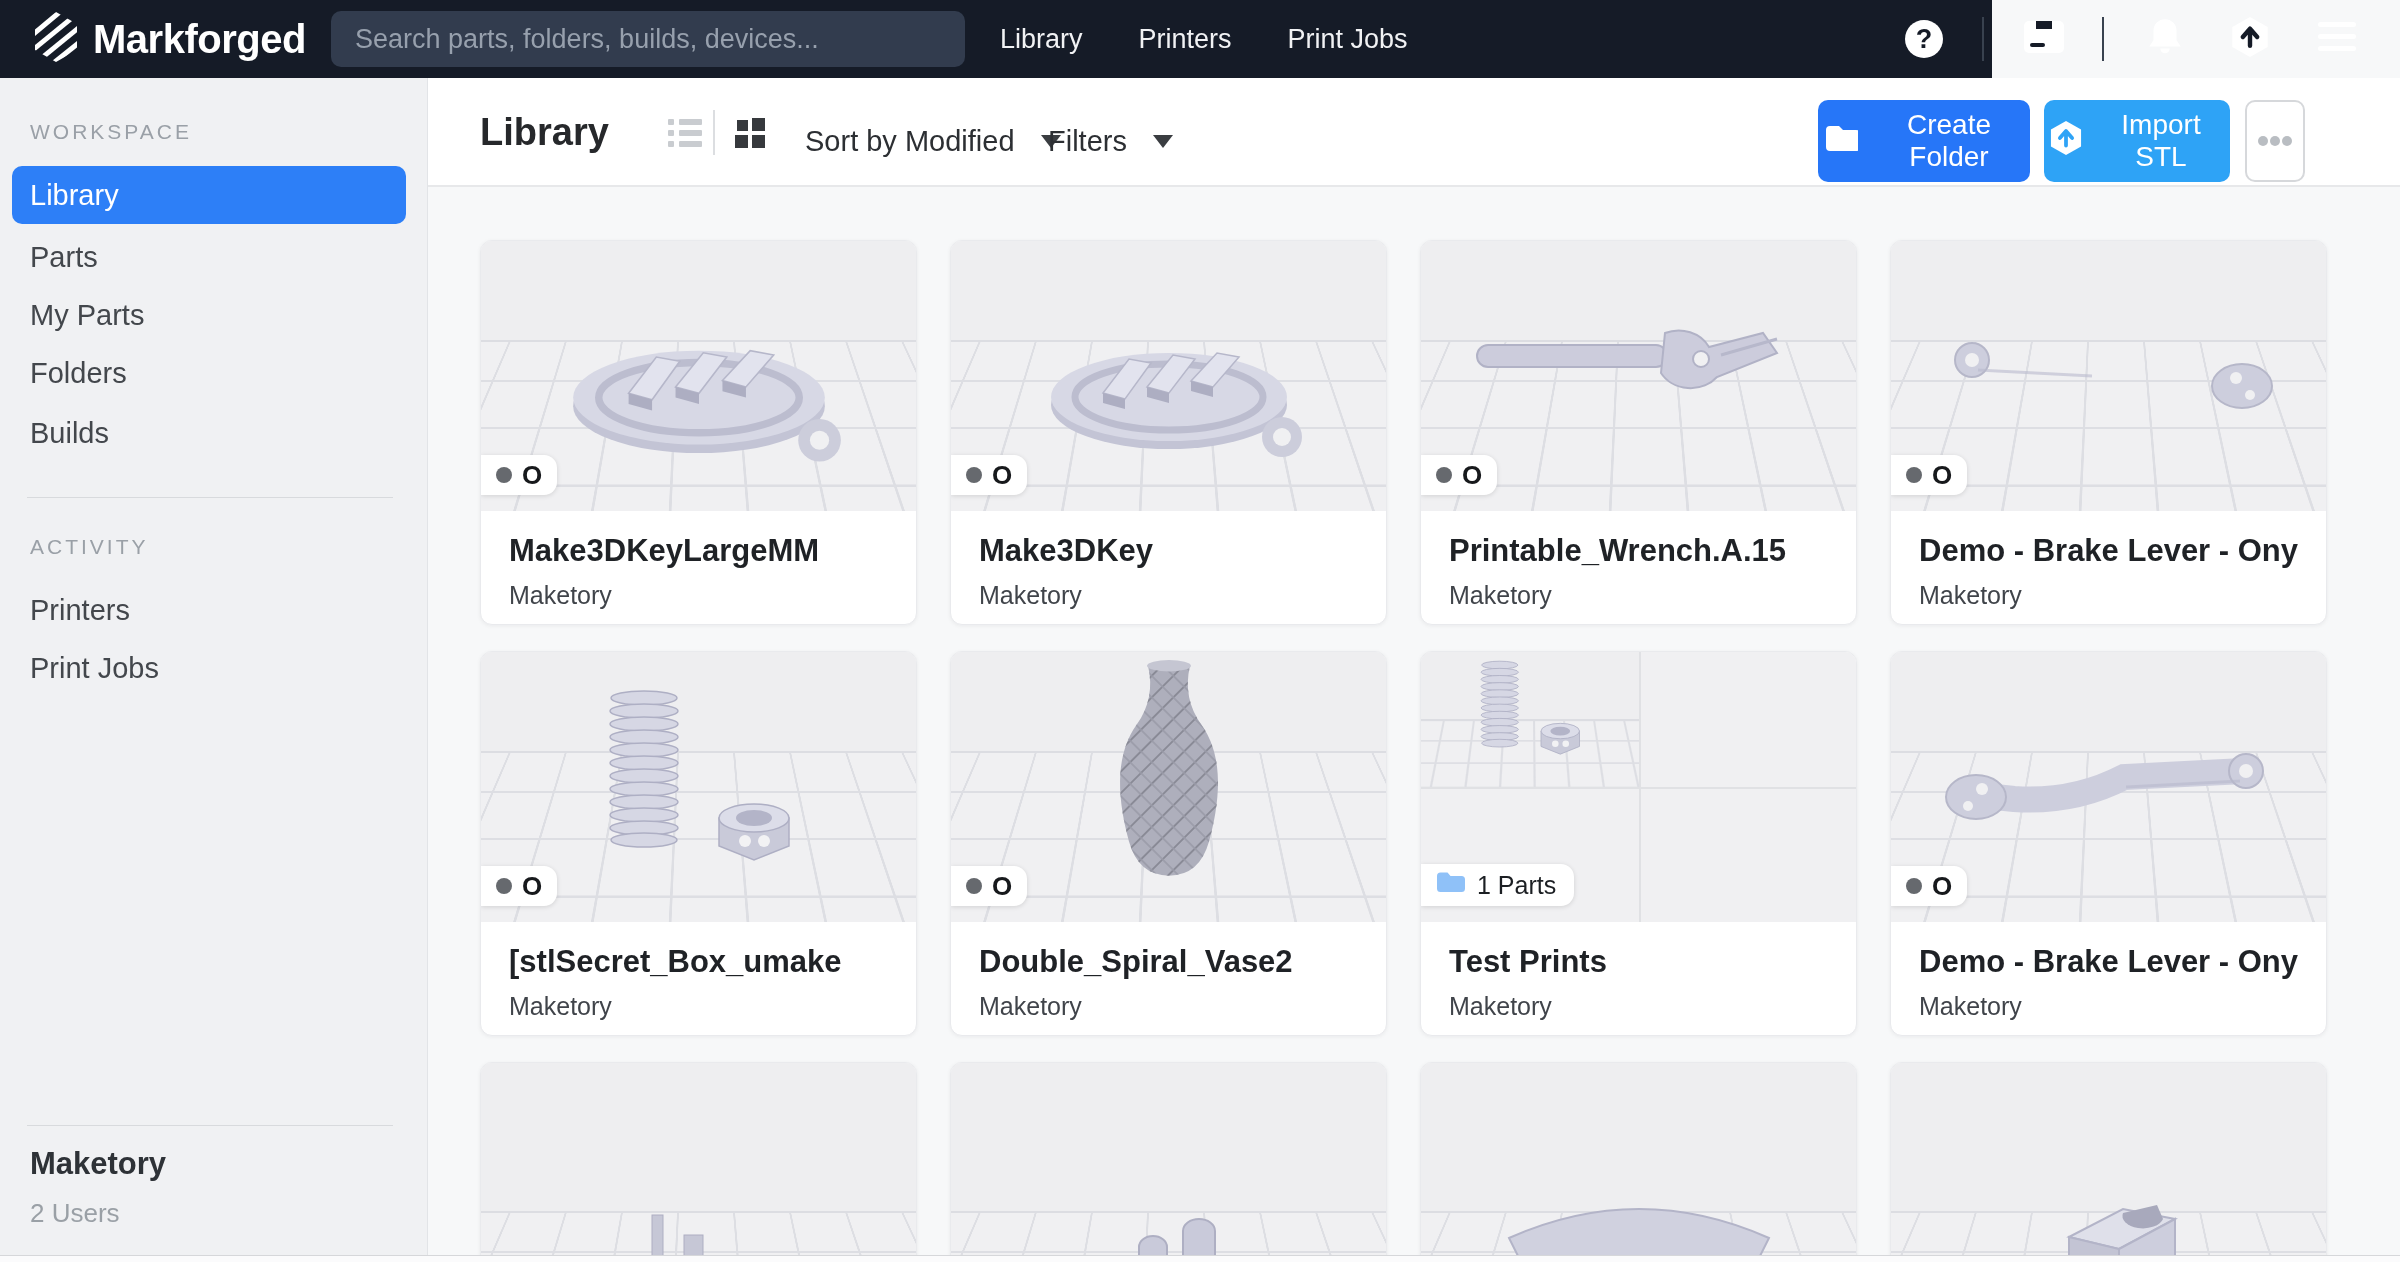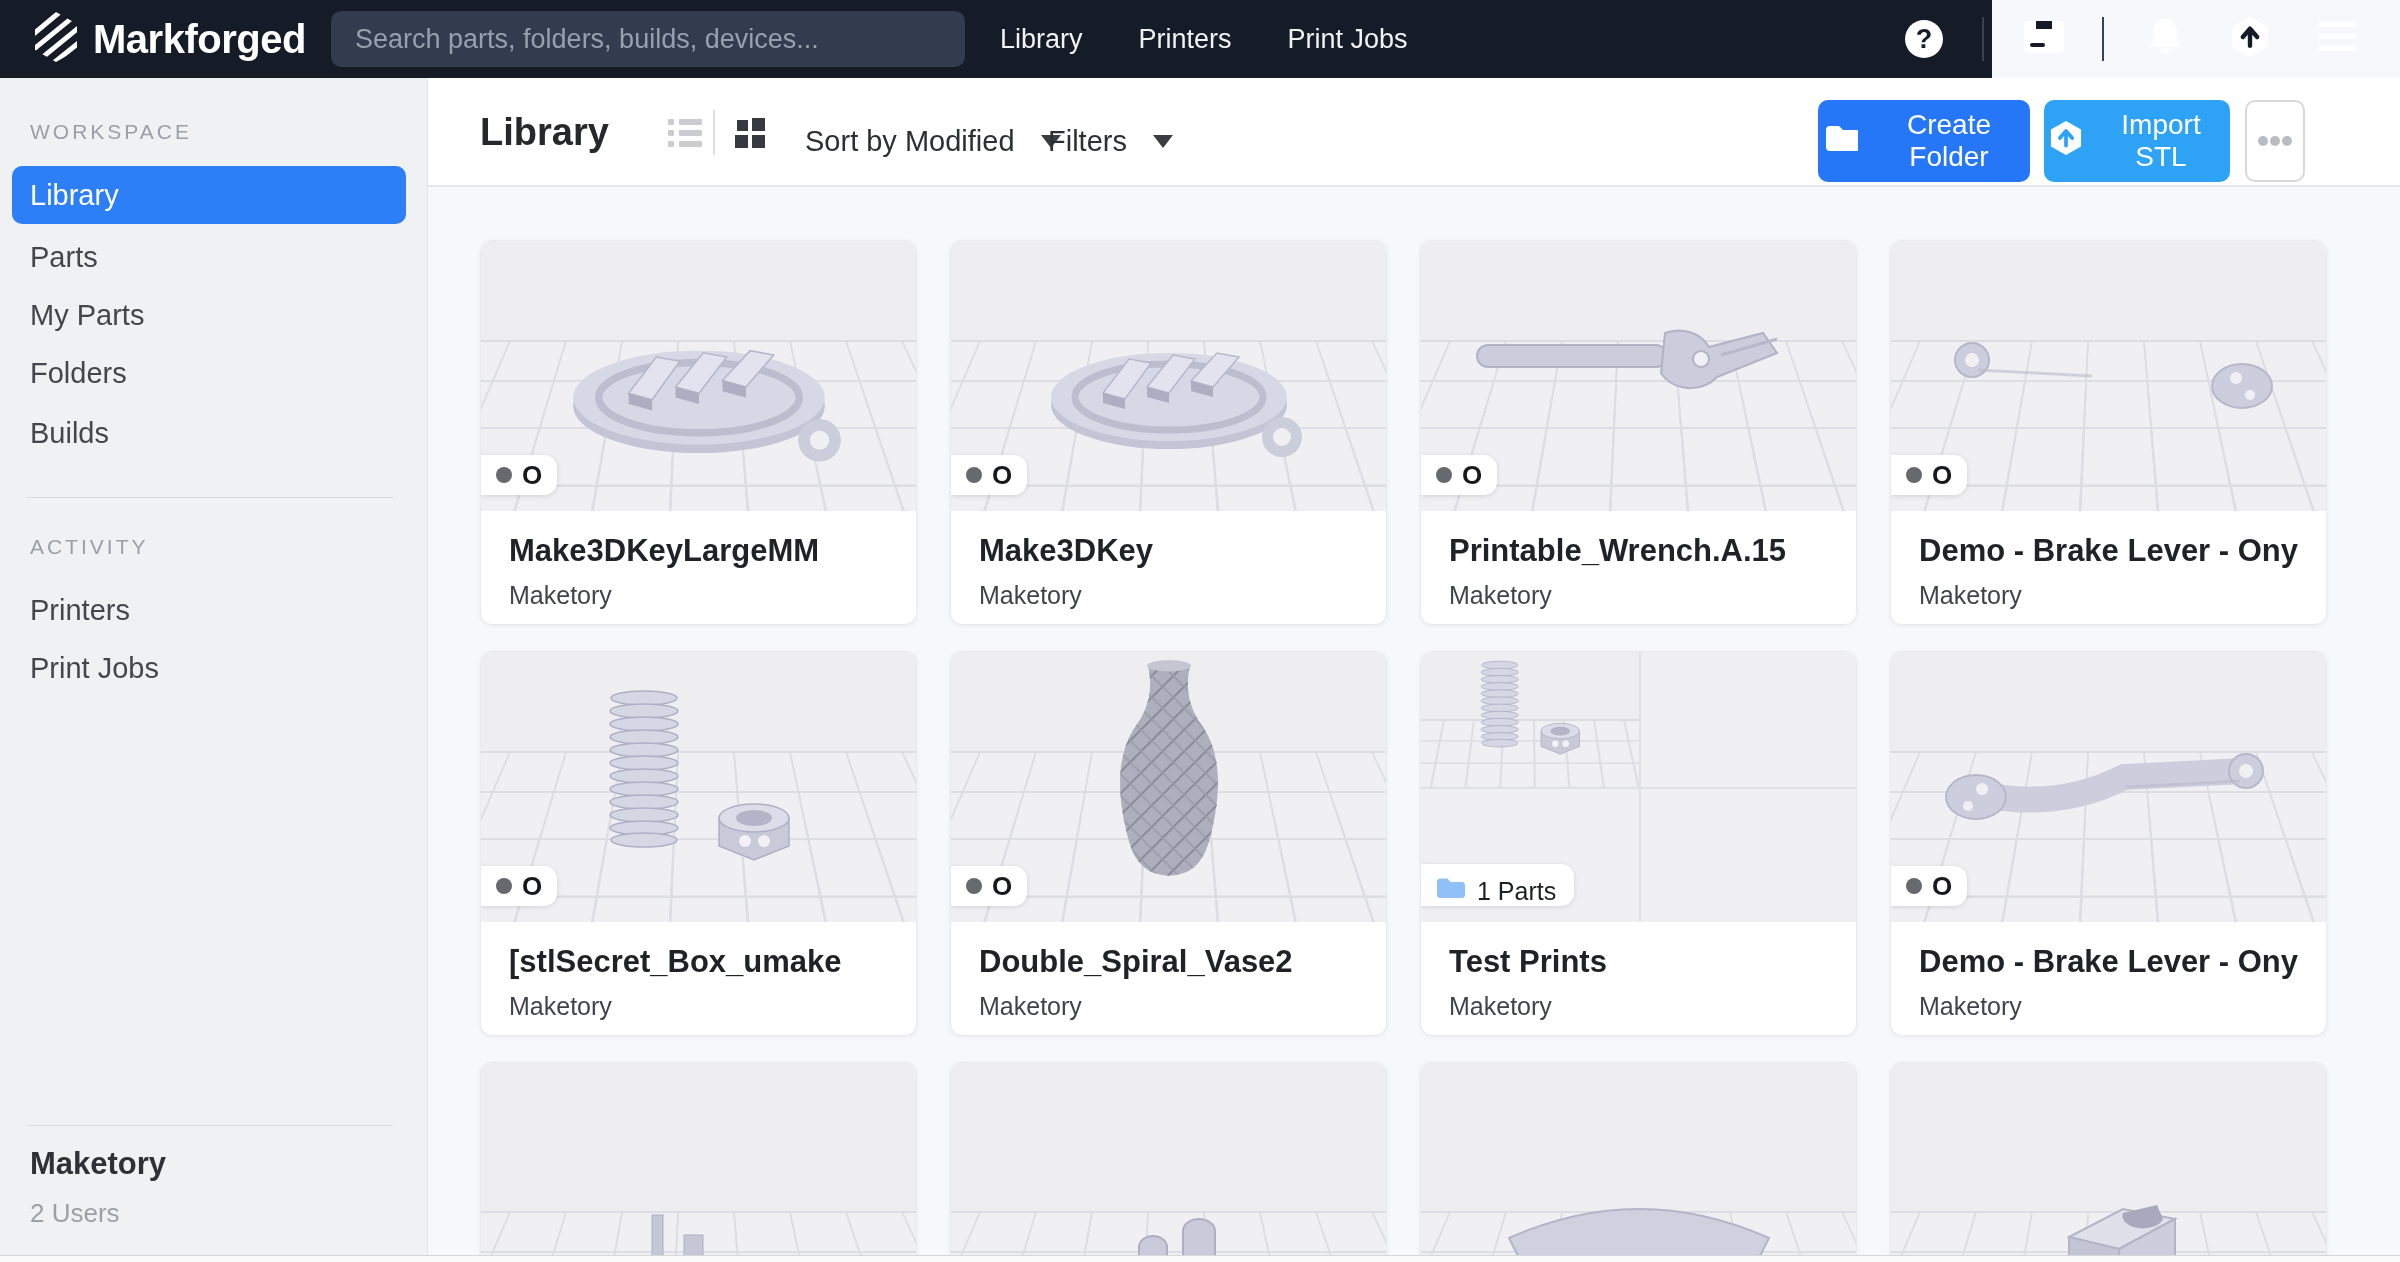--- a/index.html
+++ b/index.html
@@ -66,21 +66,21 @@
   .horizon{position:absolute;top:calc(37% - 1px);left:0;right:0;height:2px;background:#dcdde2;}
   .part{position:absolute;left:50%;top:55%;transform:translate(-50%,-50%);}
   .info{padding:22px 28px;}
   .card-title{font-size:31px;font-weight:600;color:#1f2226;white-space:nowrap;overflow:hidden;}
   .card-sub{font-size:25px;color:#40444a;margin-top:12px;}
   .mat-badge{position:absolute;left:0;bottom:16px;height:40px;background:#fff;
     border-radius:0 13px 13px 0;display:flex;align-items:center;gap:10px;padding:0 15px;
     box-shadow:0 1px 5px rgba(0,0,0,.13);font-size:26px;font-weight:600;color:#17191c;}
   .mat-dot{width:16px;height:16px;border-radius:50%;background:#66696e;}
   .folder-badge{position:absolute;left:0;bottom:16px;height:42px;background:#fff;
-    border-radius:0 13px 13px 0;display:flex;align-items:flex-end;gap:12px;padding:0 18px 0 14px;
+    border-radius:0 13px 13px 0;display:flex;align-items:center;gap:12px;padding:0 18px 0 14px;
     box-shadow:0 1px 5px rgba(0,0,0,.13);font-size:25px;color:#1c1f23;}
   .quad-v{position:absolute;left:50%;top:0;bottom:0;width:2px;background:#e0e1e4;}
   .quad-h{position:absolute;top:50%;left:0;right:0;height:2px;background:#e0e1e4;}
   .mini{position:absolute;left:0;top:0;width:50%;height:50%;overflow:hidden;}
   .mini .floor{background-size:30px 30px;}
   .mini .part{transform:translate(-50%,-50%) scale(.55);}
 
   
   .bottom-strip{position:absolute;left:0;top:1255px;width:2400px;height:7px;background:#fbfbfc;
     border-top:1px solid #d6d7da;z-index:60;}

